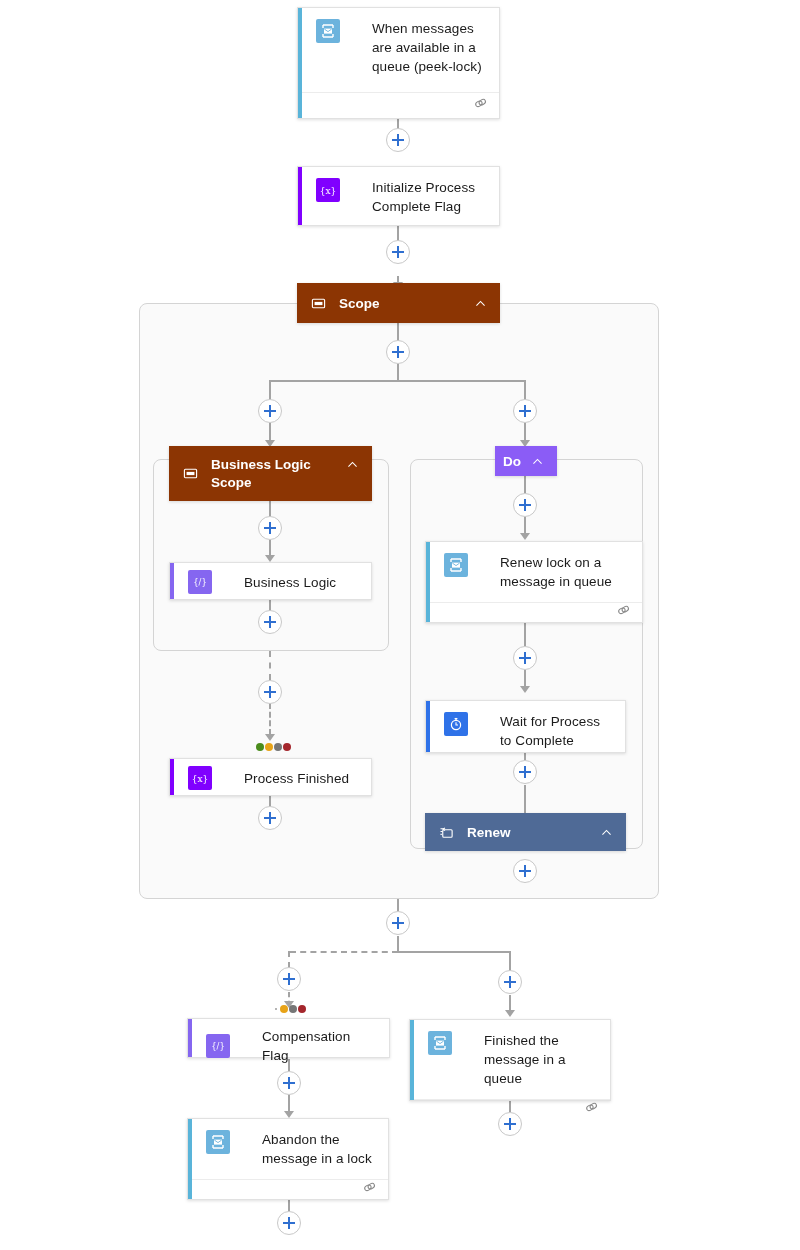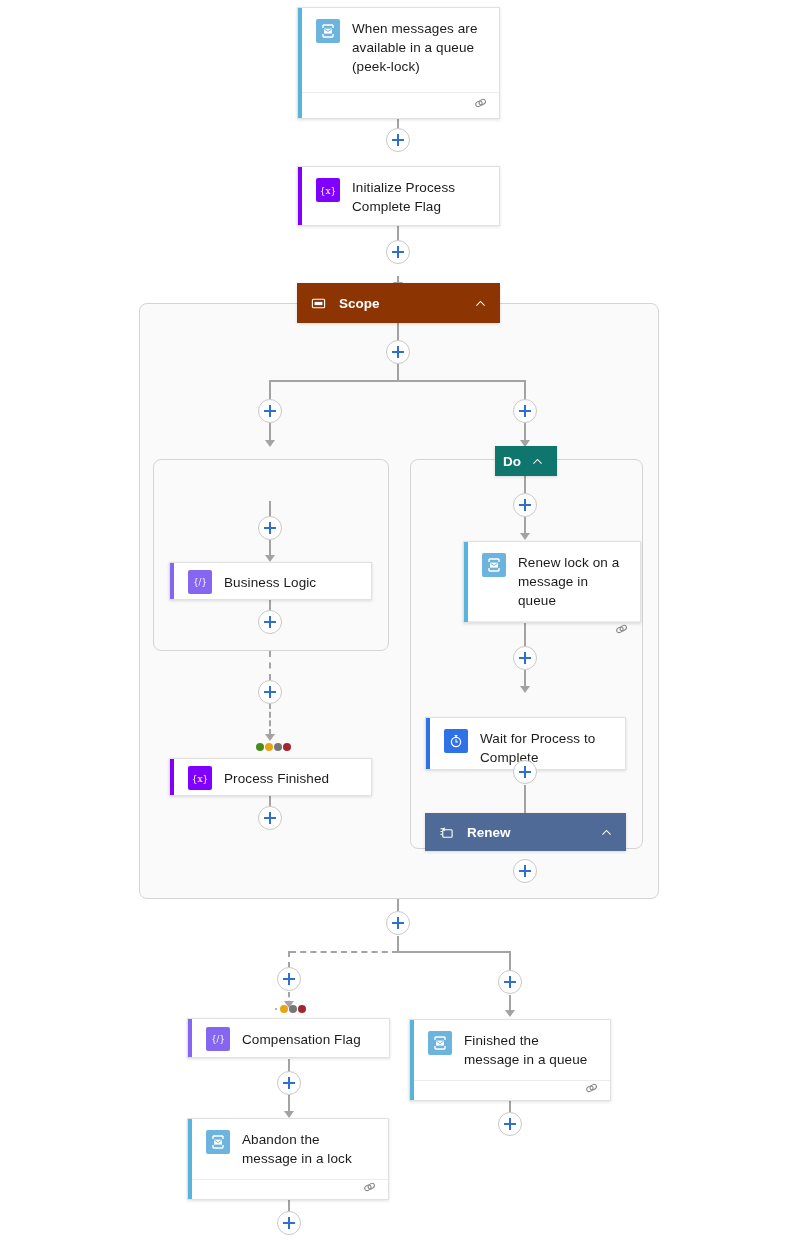--- a/index.html
+++ b/index.html
@@ -84,20 +84,21 @@
   .card-accent {
     position: absolute;
     left: 0; top: 0; bottom: 0;
     width: 4px;
   }
   .card-main {
     display: flex;
     align-items: flex-start;
     padding: 11px 12px 11px 18px;
     flex: 1;
+    gap: 20px;
   }
   .card-icon {
     width: 24px; height: 24px;
     border-radius: 2px;
     flex: 0 0 24px;
     margin-right: 12px;
     display: flex;
     align-items: center;
     justify-content: center;
     color: #ffffff;
@@ -293,20 +294,34 @@
       <svg width="13" height="13" viewBox="0 0 16 16" aria-hidden="true">
         <path d="M3 10.5 L8 5.5 L13 10.5" stroke="#fff" stroke-width="1.3" fill="none"></path>
       </svg>
     </span>
   </div>
   <div class="plus-btn" style="left:386px; top:340px;"></div>
 
   <div class="plus-btn" style="left:258px; top:399px;"></div>
   <div class="plus-btn" style="left:513px; top:399px;"></div>
 
+  <div class="scope-header" style="left:169px; top:446px; width:203px; height:55px; background:#8c3503; align-items:center;">
+    <span class="sh-icon">
+      <svg width="15" height="15" viewBox="0 0 16 16" aria-hidden="true">
+        <rect x="1.5" y="3.5" width="13" height="9" rx="1" stroke="#fff" stroke-width="1.2" fill="none"></rect>
+        <rect x="3.8" y="6.3" width="8.4" height="3.4" fill="#fff"></rect>
+      </svg>
+    </span>
+    <span class="sh-label" style="line-height:18px;">Business Logic Scope</span>
+    <span class="sh-chev" style="align-self:flex-start; margin-top:10px;">
+      <svg width="13" height="13" viewBox="0 0 16 16" aria-hidden="true">
+        <path d="M3 10.5 L8 5.5 L13 10.5" stroke="#fff" stroke-width="1.3" fill="none"></path>
+      </svg>
+    </span>
+  </div>
   <div class="plus-btn" style="left:258px; top:516px;"></div>
 
   <div class="card" style="left:169px; top:562px; width:203px; height:38px;">
     <div class="card-accent" style="background:#8566f0;"></div>
     <div class="card-main" style="padding-top:7px; padding-bottom:7px; align-items:center;">
       <div class="card-icon" style="background:#8566f0;">
         <svg width="16" height="16" viewBox="0 0 16 16" aria-hidden="true">
           <text x="8" y="11.4" font-family="DejaVu Serif, serif" font-size="8.5" fill="#fff" text-anchor="middle">{/}</text>
         </svg>
       </div>
@@ -330,31 +345,31 @@
       <div class="card-icon" style="background:#8000ff;">
         <svg width="16" height="16" viewBox="0 0 16 16" aria-hidden="true">
           <text x="8" y="11.6" font-family="DejaVu Serif, serif" font-size="9" fill="#fff" text-anchor="middle">{x}</text>
         </svg>
       </div>
       <div class="card-title">Process Finished</div>
     </div>
   </div>
   <div class="plus-btn" style="left:258px; top:806px;"></div>
 
-  <div class="scope-header" style="left:495px; top:446px; width:62px; height:30px; background:#0f766e; padding:0 8px;">
+  <div class="scope-header" style="left:495px; top:446px; width:62px; height:30px; background:#8b5cf6; padding:0 8px;">
     <span class="sh-label" style="flex:0 0 auto; margin-right:8px;">Do</span>
     <span class="sh-chev">
       <svg width="13" height="13" viewBox="0 0 16 16" aria-hidden="true">
         <path d="M3 10.5 L8 5.5 L13 10.5" stroke="#fff" stroke-width="1.3" fill="none"></path>
       </svg>
     </span>
   </div>
   <div class="plus-btn" style="left:513px; top:493px;"></div>
 
-  <div class="card" style="left:425px; top:541px; width:178px; height:82px;margin-left:38px;">
+  <div class="card" style="left:425px; top:541px; width:218px; height:82px;">
     <div class="card-accent" style="background:#59b4d9;"></div>
     <div class="card-main">
       <div class="card-icon" style="background:#6cb3dd;">
         <svg width="16" height="16" viewBox="0 0 16 16" aria-hidden="true">
           <path d="M3 2 h10 M3 14 h10" stroke="#fff" stroke-width="1.4" fill="none"></path>
           <path d="M3 2 v3 M13 2 v3 M3 14 v-3 M13 14 v-3" stroke="#fff" stroke-width="1.4" fill="none"></path>
           <rect x="4" y="5.6" width="8" height="5" fill="#fff"></rect>
           <path d="M4.4 6.1 L8 8.6 L11.6 6.1" stroke="#6cb3dd" stroke-width="0.9" fill="none"></path>
         </svg>
       </div>
@@ -364,21 +379,21 @@
       <span>
         <svg width="15" height="15" viewBox="0 0 16 16" aria-hidden="true">
           <ellipse cx="6.3" cy="8.3" rx="3.6" ry="2.6" stroke="#8a8a8a" stroke-width="1.1" fill="none" transform="rotate(-30 6.3 8.3)"></ellipse>
           <ellipse cx="9.9" cy="6.6" rx="3.6" ry="2.6" stroke="#8a8a8a" stroke-width="1.1" fill="none" transform="rotate(-30 9.9 6.6)"></ellipse>
         </svg>
       </span>
     </div>
   </div>
   <div class="plus-btn" style="left:513px; top:646px;"></div>
 
-  <div class="card" style="left:425px; top:717px; width:201px; height:53px;">
+  <div class="card" style="left:425px; top:700px; width:201px; height:53px;">
     <div class="card-accent" style="background:#2f72e8;"></div>
     <div class="card-main">
       <div class="card-icon" style="background:#2f72e8;">
         <svg width="16" height="16" viewBox="0 0 16 16" aria-hidden="true">
           <circle cx="8" cy="9" r="4.6" stroke="#fff" stroke-width="1.2" fill="none"></circle>
           <path d="M8 6.3 V9 H10" stroke="#fff" stroke-width="1.1" fill="none"></path>
           <path d="M6.6 2.6 h2.8" stroke="#fff" stroke-width="1.3" fill="none"></path>
           <path d="M8 2.6 v1.7" stroke="#fff" stroke-width="1.3" fill="none"></path>
         </svg>
       </div>

